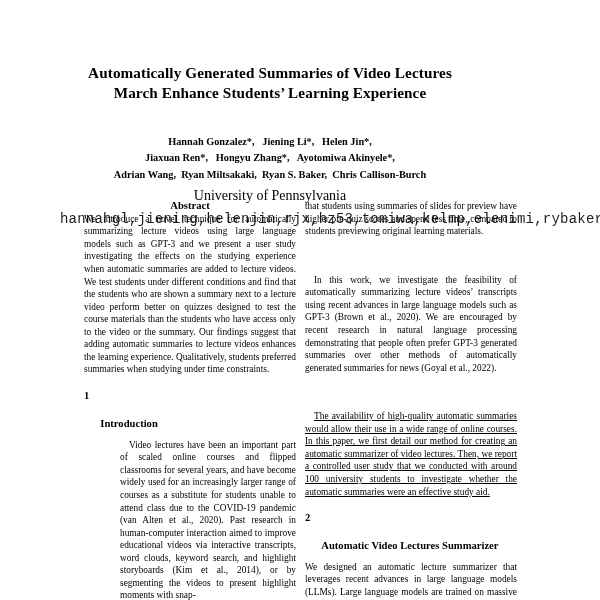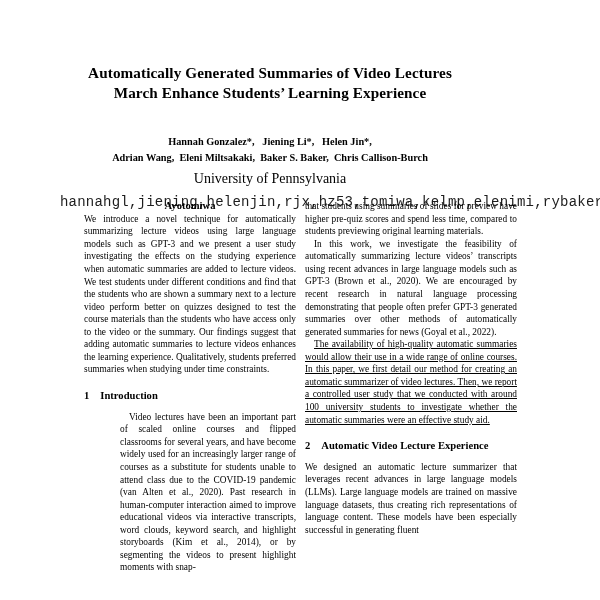--- a/index.html
+++ b/index.html
@@ -92,78 +92,79 @@
     text-align: center;
     margin-bottom: 11px;
   }
   .numbered-head {
     display: flex;
     gap: 11px;
     margin-top: 14px;
     margin-bottom: 8px;
   }
   .numbered-head .sec-num { flex: 0 0 auto; }
-  .numbered-head .sec-title { flex: 1 1 auto; }
+  .numbered-head .sec-title { flex: 1 1 auto; margin-top: 28px; }
 
   p.para {
     font-size: 9.35px;
     line-height: 1.345;
     text-align: justify;
     text-justify: inter-word;
     margin: 0;
     hyphens: none;
   }
-  p.para + p.para { text-indent: 9px; }
+  p.para + p.para { text-indent: 9px; margin-top: 36px; }
   p.para.indent { text-indent: 9px; margin-left: 36px; }
   p.abs-para { margin-bottom: 8px; }
   .gap-after { margin-bottom: 9px; text-decoration: underline; }
 </style>
 </head>
 <body>
 
 <div class="page">
 
   <div class="title-block">
     <div class="paper-title">
       <span class="tline">Automatically Generated Summaries of Video Lectures</span>
       <span class="tline">March Enhance Students’ Learning Experience</span>
     </div>
 
     <div class="authors">
       <span class="aline">Hannah Gonzalez*,   Jiening Li*,   Helen Jin*,</span>
-      <span class="aline">Adrian Wang,  Eleni Miltsakaki,  Baker S. Baker,  Chris Callison-Burch</span>
+      <span class="aline">Jiaxuan Ren*,   Hongyu Zhang*,   Ayotomiwa Akinyele*,</span>
+      <span class="aline">Adrian Wang,  Ryan Miltsakaki,  Ryan S. Baker,  Chris Callison-Burch</span>
     </div>
 
     <div class="affiliation">University of Pennsylvania</div>
 
     <div class="emails">hannahgl,jiening,helenjin,rjx,hz53,tomiwa,kelmp,elenimi,rybaker,ccb@seas.upenn.edu</div>
   </div>
 
   <div class="columns">
 
     <div class="col col-left">
-      <h2 class="sec-head abstract-head">Ayotomiwa</h2>
+      <h2 class="sec-head abstract-head">Abstract</h2>
 
       <p class="para abs-para">We introduce a novel technique for automatically summarizing lecture videos using large language models such as GPT-3 and we present a user study investigating the effects on the studying experience when automatic summaries are added to lecture videos. We test students under different conditions and find that the students who are shown a summary next to a lecture video perform better on quizzes designed to test the course materials than the students who have access only to the video or the summary. Our findings suggest that adding automatic summaries to lecture videos enhances the learning experience. Qualitatively, students preferred summaries when studying under time constraints.</p>
 
       <div class="numbered-head">
         <h2 class="sec-head sec-num">1</h2>
         <h2 class="sec-head sec-title">Introduction</h2>
       </div>
 
       <p class="para indent">Video lectures have been an important part of scaled online courses and flipped classrooms for several years, and have become widely used for an increasingly larger range of courses as a substitute for students unable to attend class due to the COVID-19 pandemic (van Alten et al., 2020). Past research in human-computer interaction aimed to improve educational videos via interactive transcripts, word clouds, keyword search, and highlight storyboards (Kim et al., 2014), or by segmenting the videos to present highlight moments with snap-</p>
     </div>
 
     <div class="col col-right">
       <p class="para">that students using summaries of slides for preview have higher pre-quiz scores and spend less time, compared to students previewing original learning materials.</p>
       <p class="para">In this work, we investigate the feasibility of automatically summarizing lecture videos’ transcripts using recent advances in large language models such as GPT-3 (Brown et al., 2020). We are encouraged by recent research in natural language processing demonstrating that people often prefer GPT-3 generated summaries over other methods of automatically generated summaries for news (Goyal et al., 2022).</p>
       <p class="para gap-after">The availability of high-quality automatic summaries would allow their use in a wide range of online courses. In this paper, we first detail our method for creating an automatic summarizer of video lectures. Then, we report a controlled user study that we conducted with around 100 university students to investigate whether the automatic summaries were an effective study aid.</p>
 
       <div class="numbered-head">
         <h2 class="sec-head sec-num">2</h2>
-        <h2 class="sec-head sec-title">Automatic Video Lecture Experience</h2>
+        <h2 class="sec-head sec-title">Automatic Video Lectures Summarizer</h2>
       </div>
 
       <p class="para">We designed an automatic lecture summarizer that leverages recent advances in large language models (LLMs). Large language models are trained on massive language datasets, thus creating rich representations of language content. These models have been especially successful in generating fluent</p>
     </div>
 
   </div>
 </div>
 
 </body></html>

